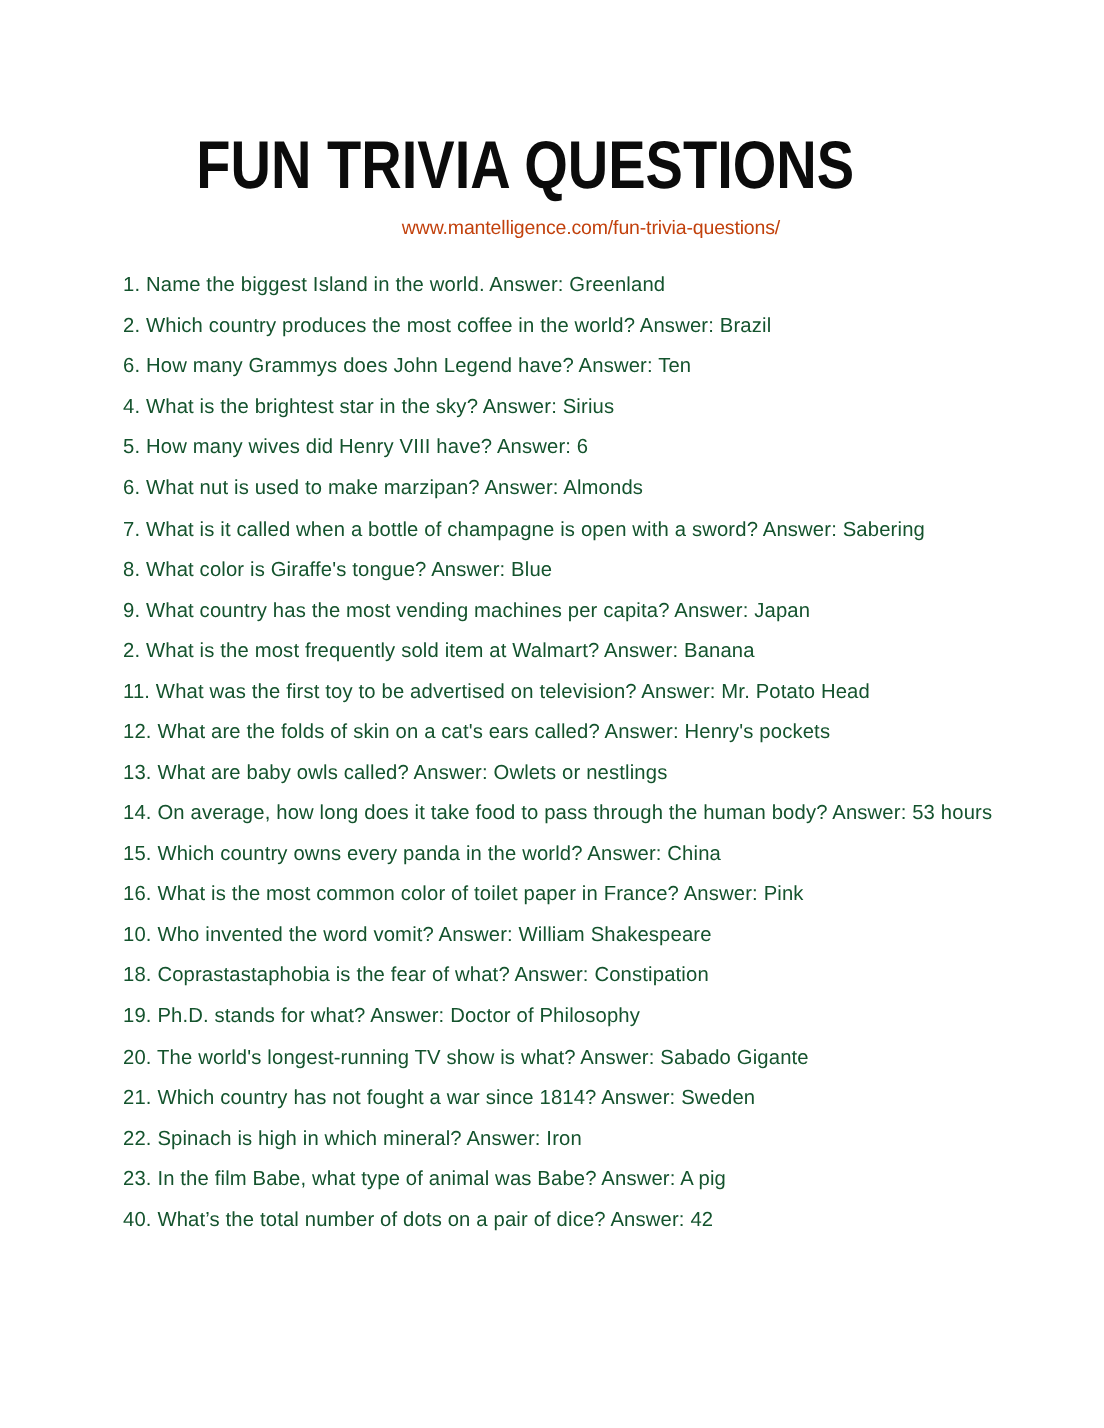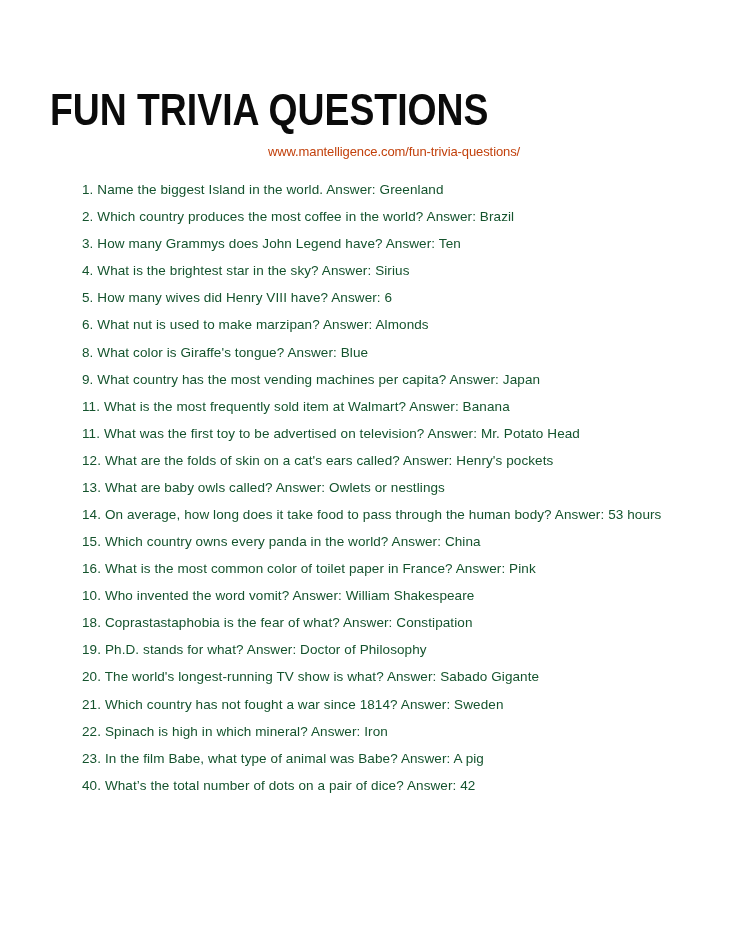--- a/index.html
+++ b/index.html
@@ -7,23 +7,23 @@
     width: 736px;
     height: 952px;
     background: #ffffff;
     position: relative;
     overflow: hidden;
     font-family: "Liberation Sans", sans-serif;
   }
   .doc-title {
     position: absolute;
     top: 87px;
-    left: 5px;
+    left: 18px;
     width: 596px;
-    text-align: left;
+    text-align: right;
   }
   .doc-title-text {
     display: inline-block;
     font-size: 45px;
     line-height: 45px;
     font-weight: bold;
     color: #0b0b0b;
     white-space: nowrap;
     transform: scaleX(0.83);
     transform-origin: 50% 50%;
@@ -61,27 +61,28 @@
 
 <div class="doc-title">
   <span class="doc-title-text">FUN TRIVIA QUESTIONS</span>
 </div>
 
 <div class="doc-url">www.mantelligence.com/fun-trivia-questions/</div>
 
 <div class="question-list" id="question-list">
     <div class="question-item">1. Name the biggest Island in the world. Answer: Greenland</div>
     <div class="question-item">2. Which country produces the most coffee in the world? Answer: Brazil</div>
-    <div class="question-item">3. How many Grammys does John Legend have? Answer: Ten</div>
+    <div class="question-item">6. How many Grammys does John Legend have? Answer: Ten</div>
     <div class="question-item">4. What is the brightest star in the sky? Answer: Sirius</div>
     <div class="question-item">5. How many wives did Henry VIII have? Answer: 6</div>
     <div class="question-item">6. What nut is used to make marzipan? Answer: Almonds</div>
+    <div class="question-item">7. What is it called when a bottle of champagne is open with a sword? Answer: Sabering</div>
     <div class="question-item">8. What color is Giraffe's tongue? Answer: Blue</div>
     <div class="question-item">9. What country has the most vending machines per capita? Answer: Japan</div>
-    <div class="question-item">11. What is the most frequently sold item at Walmart? Answer: Banana</div>
+    <div class="question-item">2. What is the most frequently sold item at Walmart? Answer: Banana</div>
     <div class="question-item">11. What was the first toy to be advertised on television? Answer: Mr. Potato Head</div>
     <div class="question-item">12. What are the folds of skin on a cat's ears called? Answer: Henry's pockets</div>
     <div class="question-item">13. What are baby owls called? Answer: Owlets or nestlings</div>
     <div class="question-item">14. On average, how long does it take food to pass through the human body? Answer: 53 hours</div>
     <div class="question-item">15. Which country owns every panda in the world? Answer: China</div>
     <div class="question-item">16. What is the most common color of toilet paper in France? Answer: Pink</div>
     <div class="question-item">10. Who invented the word vomit? Answer: William Shakespeare</div>
     <div class="question-item">18. Coprastastaphobia is the fear of what? Answer: Constipation</div>
     <div class="question-item">19. Ph.D. stands for what? Answer: Doctor of Philosophy</div>
     <div class="question-item">20. The world's longest-running TV show is what? Answer: Sabado Gigante</div>

